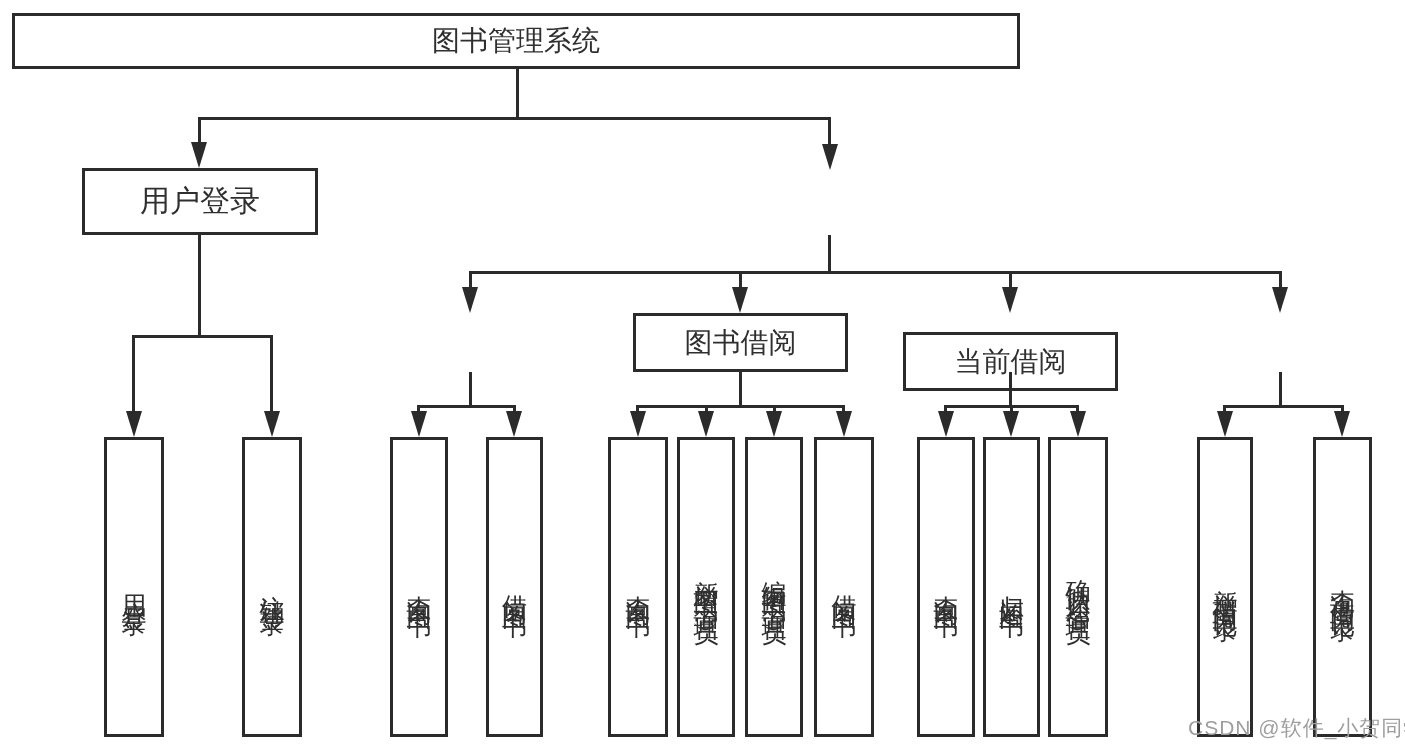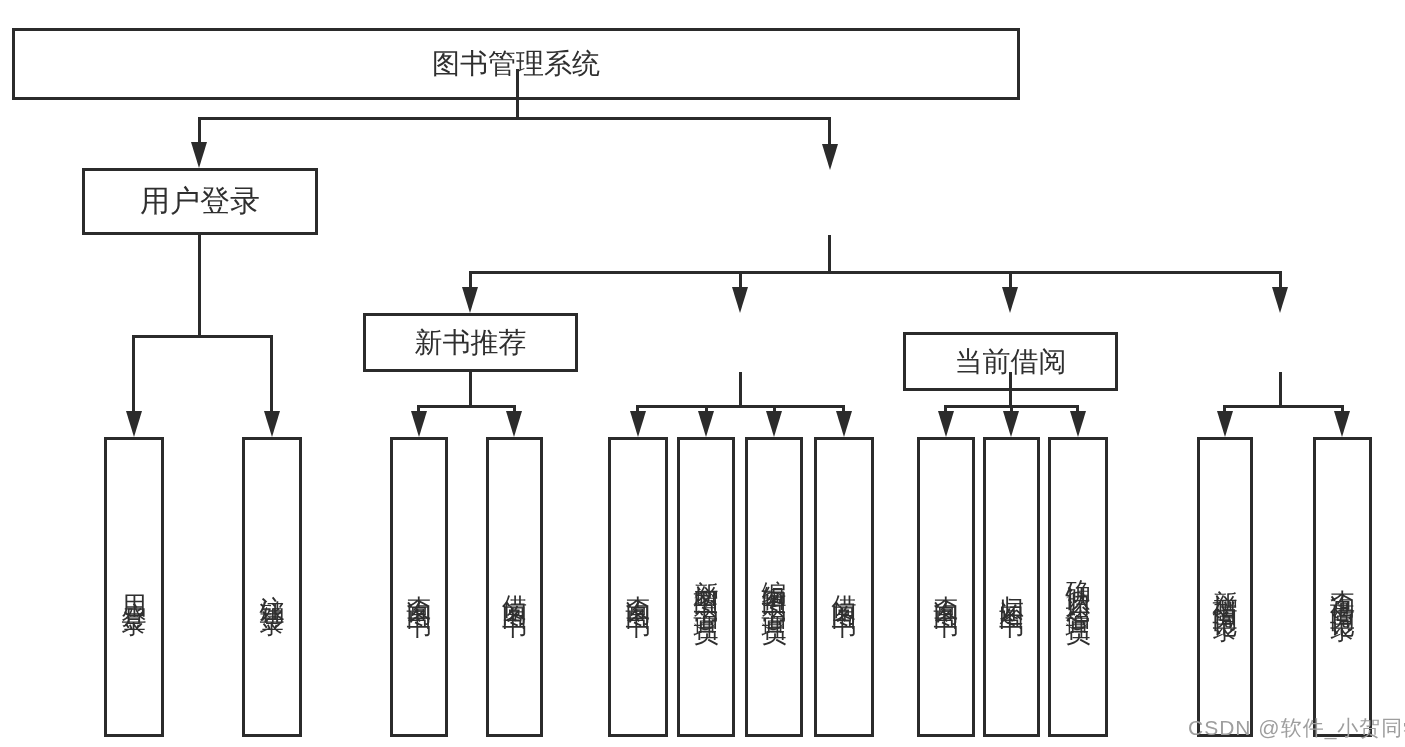--- a/index.html
+++ b/index.html
@@ -32,21 +32,21 @@
   .watermark {
     position:absolute; left:1188px; top:714px; font-size:21px;
     color:#9e9e9e; white-space:nowrap; letter-spacing:1px; z-index:5;
   }
 </style>
 </head>
 <body>
 
 <div class="canvas">
 
-  <div class="node lvl1" style="left:12px;top:28px;width:1008px;height:72px">
+  <div class="node lvl1" style="left:12px;top:13px;width:1008px;height:56px">
     <span>图书管理系统</span>
   </div>
 
   <div class="vline" style="left:516px;top:69px;height:49px"></div>
   <div class="hline" style="left:198px;top:117px;width:633px"></div>
   <div class="stem" style="left:198px;top:117px;height:27px"></div>
   <div class="ahead" style="left:191px;top:142px"></div>
   <div class="stem" style="left:828px;top:117px;height:29px"></div>
   <div class="ahead" style="left:822px;top:144px"></div>
 
@@ -65,22 +65,22 @@
   <div class="hline" style="left:469px;top:271px;width:813px"></div>
   <div class="stem" style="left:469px;top:271px;height:18px"></div>
   <div class="ahead" style="left:462px;top:287px"></div>
   <div class="stem" style="left:739px;top:271px;height:18px"></div>
   <div class="ahead" style="left:732px;top:287px"></div>
   <div class="stem" style="left:1009px;top:271px;height:18px"></div>
   <div class="ahead" style="left:1002px;top:287px"></div>
   <div class="stem" style="left:1279px;top:271px;height:18px"></div>
   <div class="ahead" style="left:1272px;top:287px"></div>
 
-  <div class="node lvl3" style="left:363px;top:313px;width:215px;height:59px">
-    <span>新书推荐</span>
+  <div class="node lvl3" style="left:633px;top:313px;width:215px;height:59px">
+    <span>图书借阅</span>
   </div>
   <div class="node lvl3" style="left:903px;top:332px;width:215px;height:59px">
     <span>当前借阅</span>
   </div>
 
   <div class="vline" style="left:469px;top:372px;height:36px"></div>
   <div class="hline" style="left:418px;top:405px;width:98px"></div>
   <div class="stem" style="left:417px;top:405px;height:10px"></div>
   <div class="ahead" style="left:411px;top:411px"></div>
   <div class="stem" style="left:513px;top:405px;height:10px"></div>

